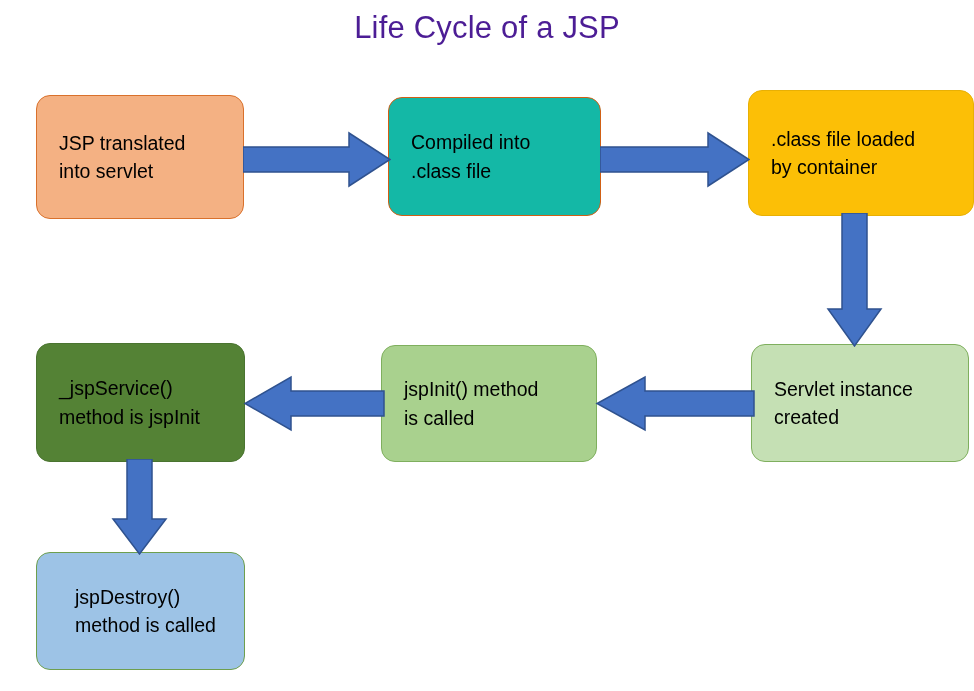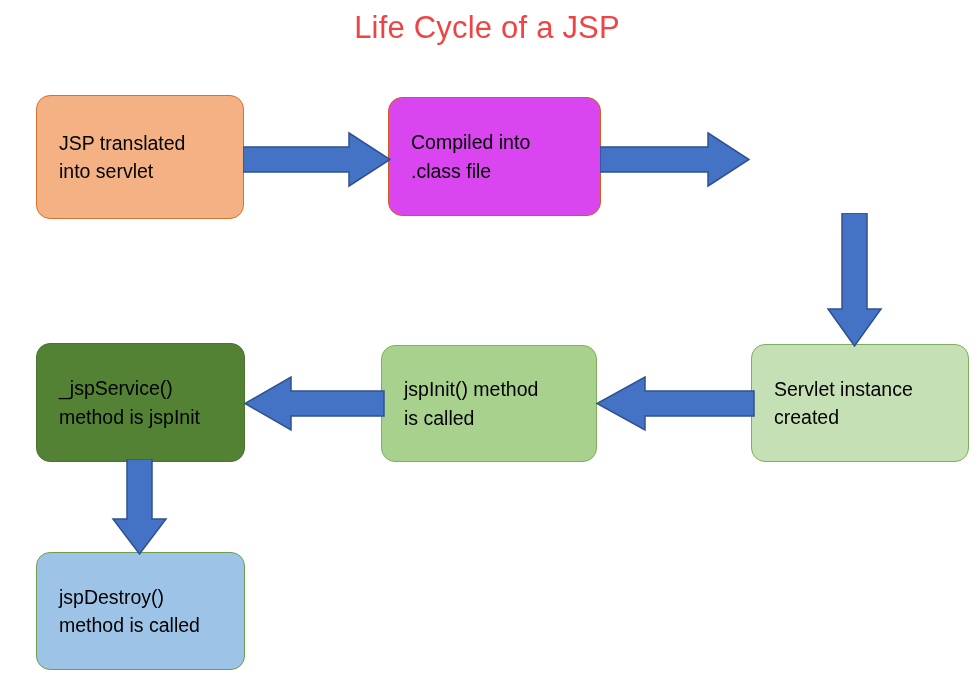--- a/index.html
+++ b/index.html
@@ -17,21 +17,21 @@
     background: #ffffff;
     overflow: hidden;
   }
   .title {
     position: absolute;
     left: 0;
     top: 10px;
     width: 974px;
     text-align: center;
     font-size: 31px;
-    color: #ef4444;
+    color: #4c1d95;
     font-weight: 400;
     letter-spacing: 0.2px;
   }
   .node {
     position: absolute;
     box-sizing: border-box;
     border-radius: 14px;
     display: flex;
     align-items: center;
     padding-left: 22px;
@@ -41,41 +41,41 @@
     color: #000000;
     white-space: pre-line;
   }
   
   .n-translate {
     left: 36px; top: 95px; width: 208px; height: 124px;
     background: #F4B183; border: 1.5px solid #D9712C;
   }
   .n-compile {
     left: 388px; top: 97px; width: 213px; height: 119px;
-    background: #d946ef; border: 1.5px solid #D06015;
+    background: #14b8a6; border: 1.5px solid #D06015;
   }
   .n-load {
     left: 748px; top: 90px; width: 226px; height: 126px;
     background: #FCBF06; border: 1.5px solid #E8B004;
   }
   .n-instance {
     left: 751px; top: 344px; width: 218px; height: 118px;
     background: #C5E0B4; border: 1.5px solid #7FAF5E;
   }
   .n-init {
     left: 381px; top: 345px; width: 216px; height: 117px;
     background: #A9D18E; border: 1.5px solid #7FAF5E;
   }
   .n-service {
     left: 36px; top: 343px; width: 209px; height: 119px;
     background: #548235; border: 1.5px solid #4A7430;
   }
   .n-destroy {
     left: 36px; top: 552px; width: 209px; height: 118px;
-    background: #9DC3E6; border: 1.5px solid #6E9F4E;
+    background: #9DC3E6; border: 1.5px solid #6E9F4E; justify-content: center;
   }
 
   
   .arrow {
     position: absolute;
   }
   .arrow svg { display: block; }
 </style>
 </head>
 <body>
@@ -87,20 +87,24 @@
   <div class="node n-translate">
     <span>JSP translated
 into servlet</span>
   </div>
 
   <div class="node n-compile">
     <span>Compiled into
 .class file</span>
   </div>
 
+  <div class="node n-load">
+    <span>.class file loaded
+by container</span>
+  </div>
 
   <div class="node n-init">
     <span>jspInit() method
 is called</span>
   </div>
 
   <div class="node n-instance">
     <span>Servlet instance
 created</span>
   </div>

